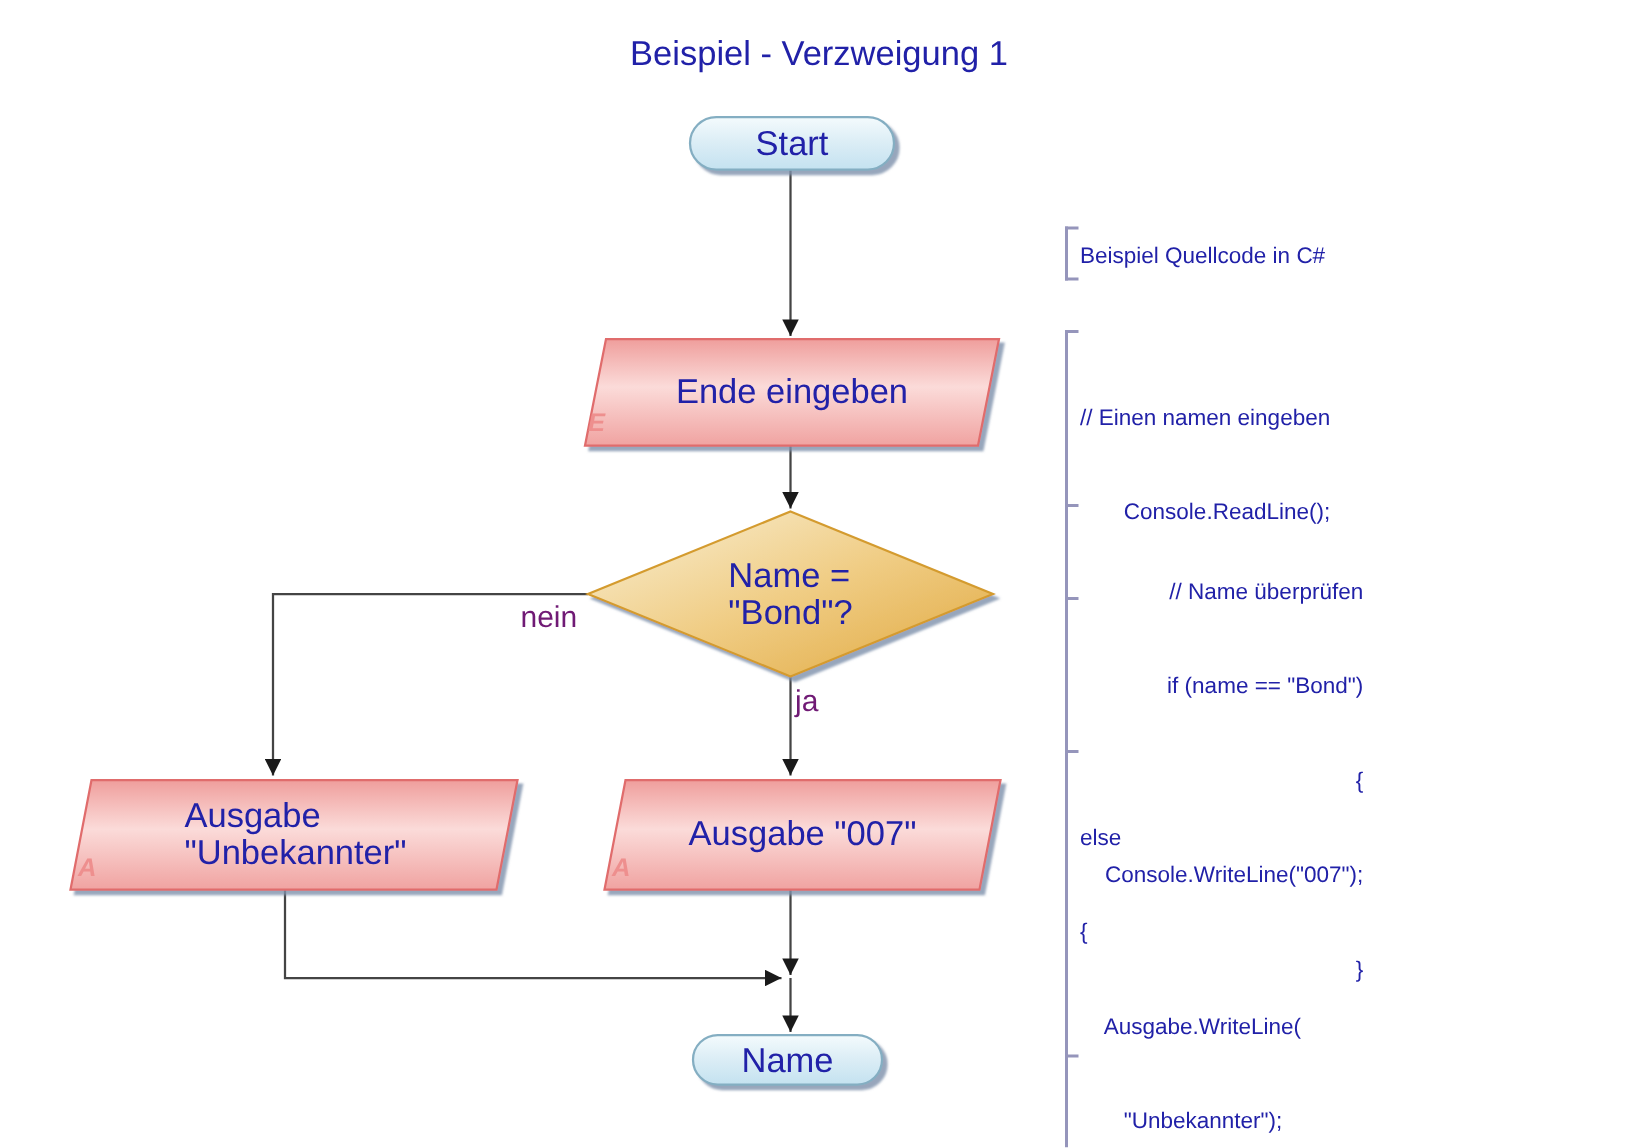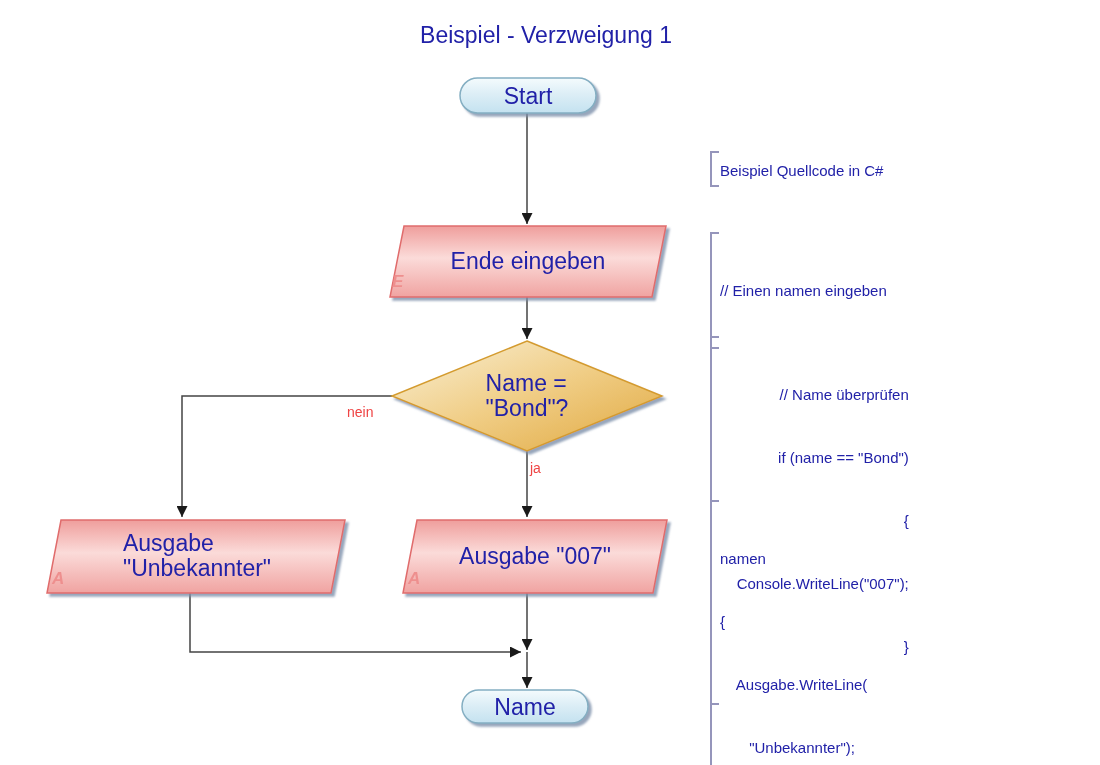--- a/index.html
+++ b/index.html
@@ -40,22 +40,22 @@
   .corner-letter {
     position: absolute;
     color: #ee8f8e;
     font-size: 17px;
     font-weight: bold;
     font-style: italic;
     line-height: 17px;
   }
   .edge-label {
     position: absolute;
-    color: #ef4444;
-    font-size: 14px;
+    color: #701a75;
+    font-size: 20px;
     line-height: 17px;
     white-space: nowrap;
   }
   .annotation {
     position: absolute;
     left: 710px;
     color: #2121a8;
     font-size: 15px;
     line-height: 21px;
     padding: 6px 0 6px 10px;
@@ -152,33 +152,34 @@
   <div class="corner-letter" style="left:52px; top:570px;">A</div>
   <div class="corner-letter" style="left:408px; top:570px;">A</div>
 
   <div class="edge-label" style="left:347px; top:404px;">nein</div>
   <div class="edge-label" style="left:530px; top:460px;">ja</div>
 
   <div class="annotation" style="top:151px; min-height:24px; display:flex; align-items:flex-end;">
     <span class="code-line">Beispiel Quellcode in C#</span>
   </div>
 
-  <div class="annotation" style="top:232px;text-align:right;">
+  <div class="annotation" style="top:220px;text-align:right;">
     <span class="code-line">// Einen namen eingeben</span>
+    <span class="code-line">Console.ReadLine();</span>
   </div>
 
   <div class="annotation" style="top:336px;text-align:right;">
     <span class="code-line">// Name überprüfen</span>
     <span class="code-line">if (name == "Bond")</span>
     <span class="code-line">{</span>
     <span class="code-line">    Console.WriteLine("007");</span>
     <span class="code-line">}</span>
   </div>
 
   <div class="annotation" style="top:500px;">
-    <span class="code-line">namen</span>
+    <span class="code-line">else</span>
     <span class="code-line">{</span>
     <span class="code-line">    Ausgabe.WriteLine(</span>
     <span class="code-line">       "Unbekannter");</span>
     
   </div>
 
 </div>
 
 </body></html>

